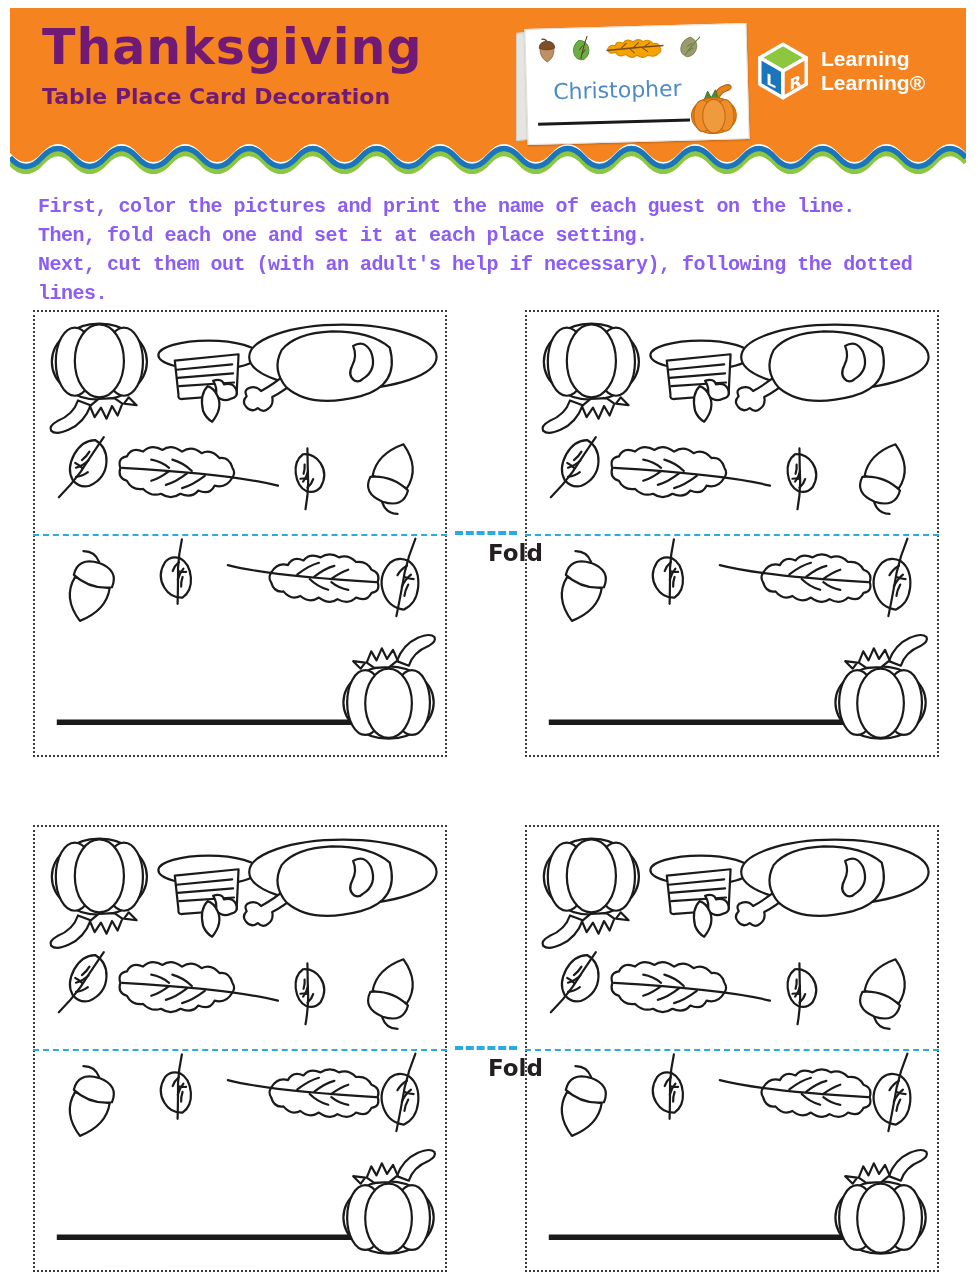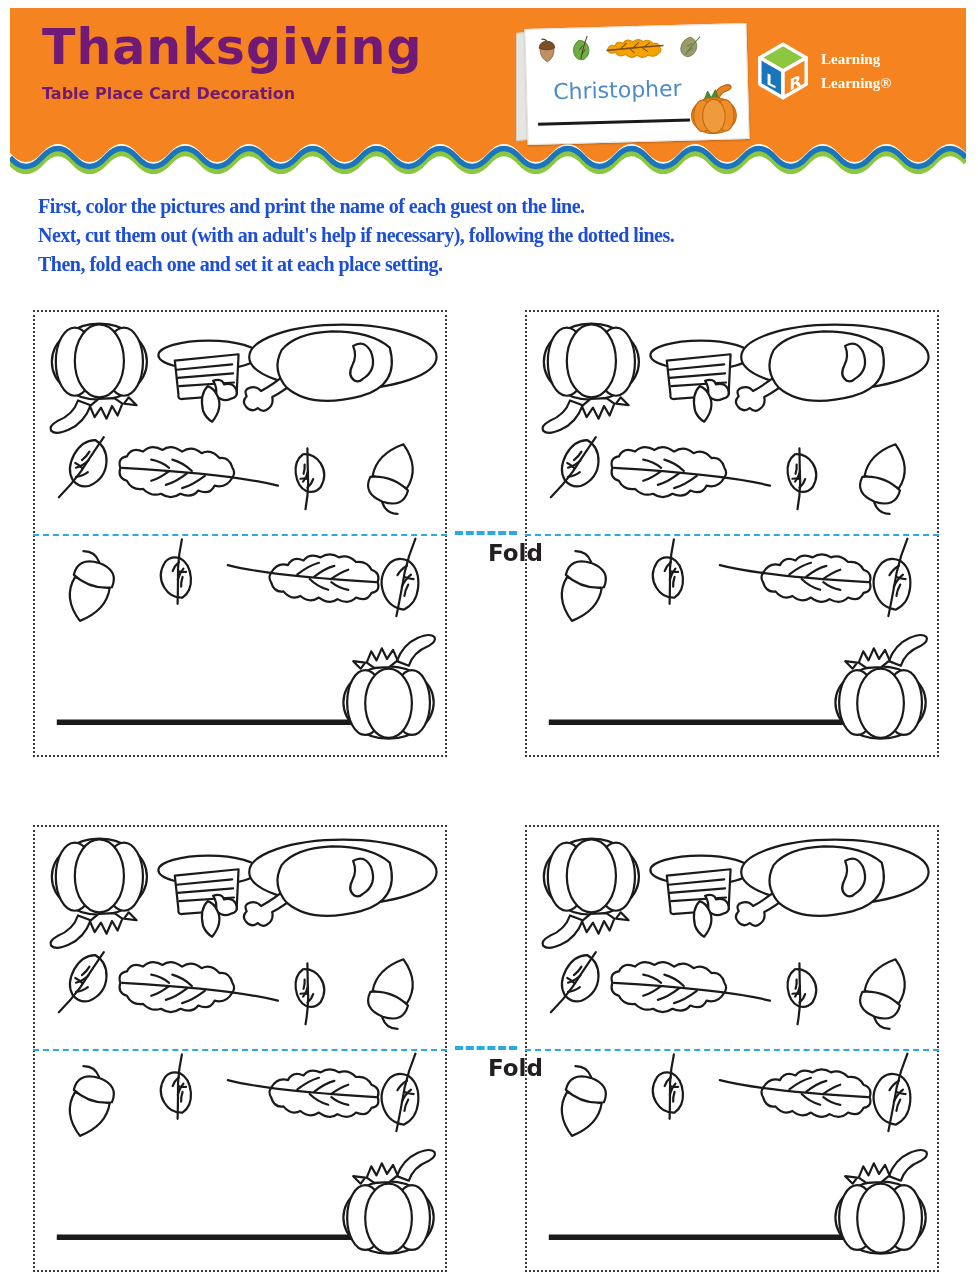--- a/index.html
+++ b/index.html
@@ -5,35 +5,35 @@
   html,body{margin:0;padding:0;}
   body{
     width:978px;height:1288px;position:relative;background:#ffffff;
     font-family:"Liberation Sans",sans-serif;overflow:hidden;
   }
   
   .header-band{position:absolute;left:10px;top:8px;width:956px;height:132px;background:#F5831F;}
   .wave-svg{position:absolute;left:10px;top:138px;width:956px;height:36px;display:block;}
   .title-block{position:absolute;left:42px;top:18px;color:#701a75;}
   .main-title{font-family:"DejaVu Sans",sans-serif;font-weight:bold;font-size:49px;letter-spacing:1px;line-height:60px;}
-  .sub-title{font-family:"DejaVu Sans",sans-serif;font-weight:bold;font-size:16px;letter-spacing:0;margin-top:6px;}
+  .sub-title{font-family:"DejaVu Sans",sans-serif;font-weight:bold;font-size:22px;letter-spacing:0;margin-top:6px;}
   
   .sample-wrap{position:absolute;left:514px;top:24px;width:236px;height:122px;}
   .sample-flap{position:absolute;left:2px;top:8px;width:18px;height:106px;background:#E6E6E0;transform:skewY(-6deg);border:1px solid #cfcfc8;}
   .sample-card{position:absolute;left:12px;top:2px;width:220px;height:114px;background:#ffffff;transform:rotate(-1.6deg);border:1px solid #e2e2dc;box-shadow:0 1px 2px rgba(0,0,0,.25);}
   .sample-icons{position:absolute;left:10px;top:7px;width:204px;display:flex;align-items:center;gap:10px;}
   .sample-name{position:absolute;left:26px;top:50px;font-family:"DejaVu Sans",sans-serif;font-size:22px;color:#4D8AC9;}
   .sample-line{position:absolute;left:10px;top:93px;width:152px;height:3px;background:#1a1a1a;}
   .sample-pumpkin{position:absolute;right:6px;bottom:4px;}
   
   .logo{position:absolute;left:754px;top:42px;display:flex;align-items:center;gap:9px;color:#ffffff;}
-  .logo-text{font-family:Liberation Serif, serif;font-weight:bold;font-size:15px;line-height:24px;}
-  
-  .instructions{position:absolute;left:38px;top:192px;width:900px;color:#1d4ed8;
-    font-family:Liberation Serif, serif;font-weight:bold;font-size:20px;line-height:29px;letter-spacing:-0.5px;}
+  .logo-text{font-family:Liberation Sans, sans-serif;font-weight:bold;font-size:21px;line-height:24px;}
+  
+  .instructions{position:absolute;left:38px;top:192px;width:900px;color:#8b5cf6;
+    font-family:Liberation Mono, monospace;font-weight:bold;font-size:20px;line-height:29px;letter-spacing:-0.5px;}
   
   .card{position:absolute;width:414px;height:447px;border:2px dotted #3a3a3a;box-sizing:border-box;background:#ffffff;}
   .card-1{left:33px;top:310px;} .card-2{left:525px;top:310px;}
   .card-3{left:33px;top:825px;} .card-4{left:525px;top:825px;}
   .fold-line{position:absolute;left:-2px;right:-2px;top:222px;border-top:2px dashed #29ABE2;}
   .card-art-svg{position:absolute;left:0;top:0;width:410px;height:443px;}
   
   .fold-gap{position:absolute;left:455px;width:62px;text-align:center;}
   .fold-gap .dash{border-top:4px dashed #29ABE2;margin-bottom:5px;}
   .fold-gap .lbl{font-family:"DejaVu Sans",sans-serif;font-weight:bold;font-size:23px;color:#231F20;margin-left:33px;}
@@ -201,22 +201,22 @@
       </g>
   </svg>
   <div class="logo-text">
     <div>Learning</div>
     <div>Learning®</div>
   </div>
 </div>
 
 <div class="instructions">
   <div>First, color the pictures and print the name of each guest on the line.</div>
+  <div>Then, fold each one and set it at each place setting.</div>
   <div>Next, cut them out (with an adult's help if necessary), following the dotted lines.</div>
-  <div>Then, fold each one and set it at each place setting.</div>
 </div>
 
 <div class="card card-1">
   <svg class="card-art-svg" viewBox="0 0 414 447">
       <use href="#card-art"></use>
     </svg>
   <div class="fold-line"></div>
 </div>
 <div class="card card-2">
   <svg class="card-art-svg" viewBox="0 0 414 447">

